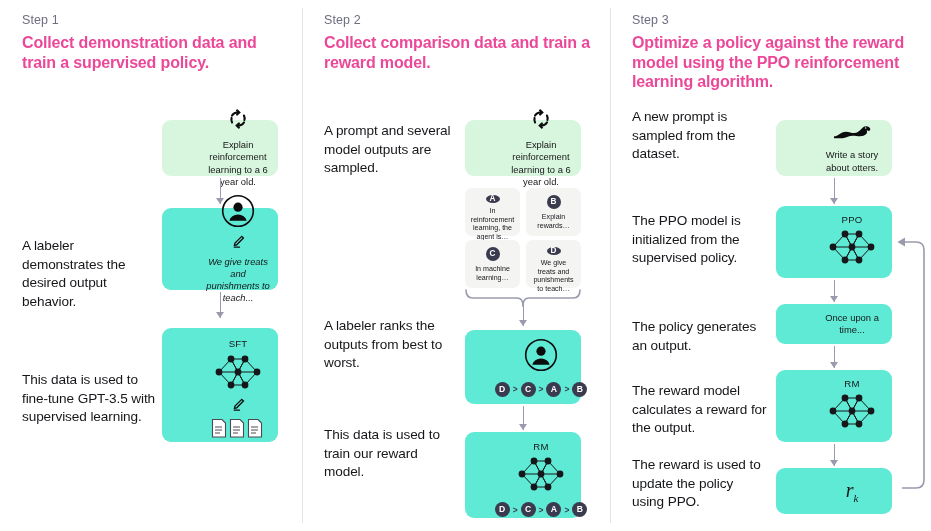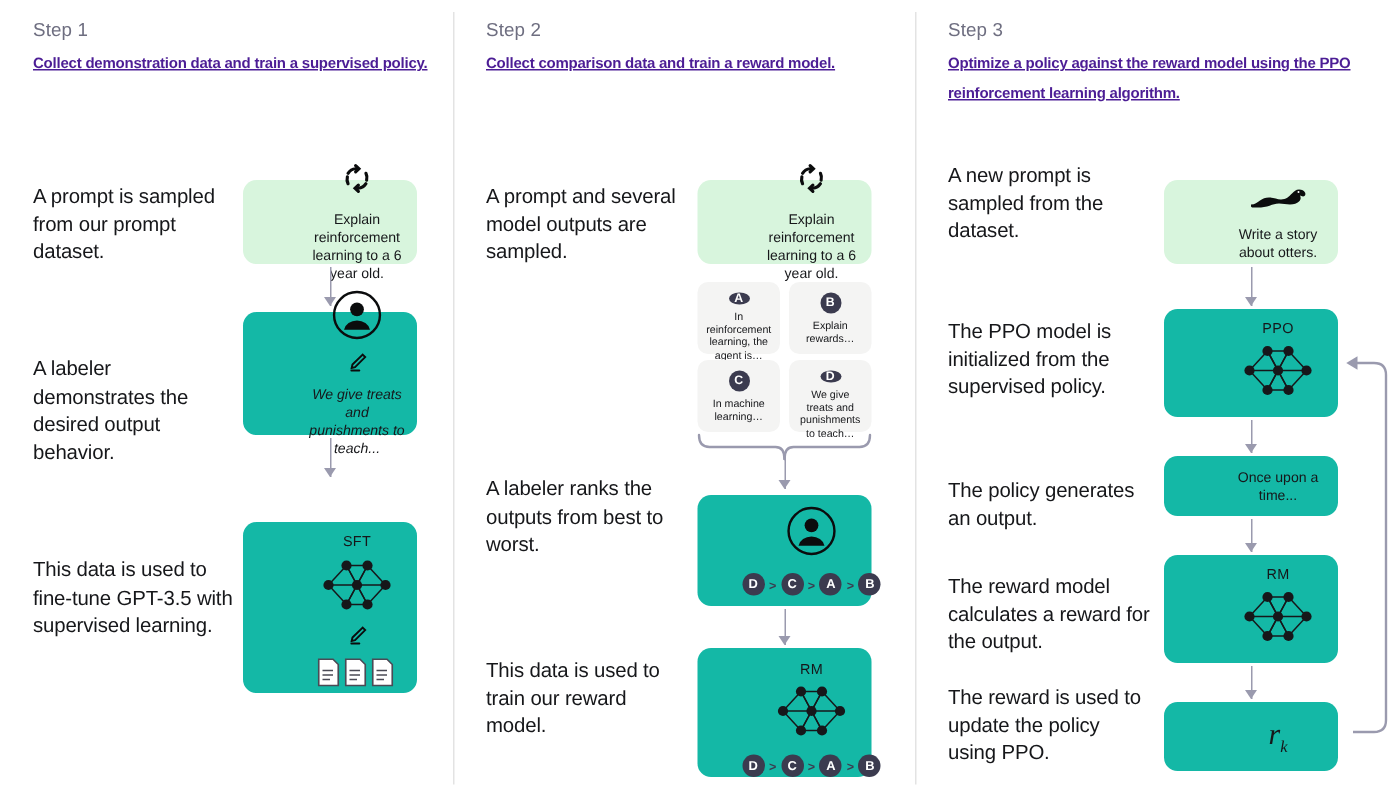--- a/index.html
+++ b/index.html
@@ -25,40 +25,40 @@
   #div1{left:302px;}
   #div2{left:610px;}
 
   
   .step-label{
     position:absolute;left:22px;top:13px;
     font-size:12.5px;color:#6e6e80;letter-spacing:.1px;
   }
   .step-title{
     position:absolute;left:22px;top:33px;
-    font-size:10px;font-weight:bold;line-height:19.5px;
-    color:#4c1d95;letter-spacing:-.15px;width:272px;text-decoration:underline;
+    font-size:16px;font-weight:bold;line-height:19.5px;
+    color:#ec4899;letter-spacing:-.15px;width:272px;
   }
 
   
   .note{
     position:absolute;left:22px;
     font-size:13.6px;line-height:18.6px;color:#16171a;
     letter-spacing:-.1px;width:135px;
   }
 
   
   .card{
     position:absolute;
     border-radius:9px;
     box-sizing:border-box;
     display:flex;flex-direction:column;
     align-items:center;justify-content:center;padding-left:36px;
   }
-  .card.grey{background:#14b8a6;}
+  .card.grey{background:#5eead4;}
   .card.green{background:#d8f5dd;}
 
   .card-text{
     font-size:9.4px;line-height:12.2px;color:#16171a;
     text-align:center;padding:0 7px;
   }
   .card-title{
     font-size:9.6px;color:#16171a;letter-spacing:.2px;
   }
 
@@ -117,21 +117,20 @@
 
 <div class="board">
 
   <div class="divider" id="div1"></div>
   <div class="divider" id="div2"></div>
 
   <div class="col" id="col1">
     <div class="step-label">Step 1</div>
     <div class="step-title">Collect demonstration data and train a supervised policy.</div>
 
-    <div class="note" style="top:122px;">A prompt is sampled from our prompt dataset.</div>
     <div class="note" style="top:237px;">A labeler demonstrates the desired output behavior.</div>
     <div class="note" style="top:371px;">This data is used to fine-tune GPT-3.5 with supervised learning.</div>
 
     <div class="card green" style="left:162px;top:120px;width:116px;height:56px;">
       <span class="icon">
         <svg width="22" height="22" viewBox="0 0 24 24" fill="none" stroke="#0b0c0d" stroke-width="2.3" stroke-linecap="round">
           <path d="M5.5 8.2 A7.2 7.2 0 0 1 11 4.9"></path>
           <path d="M18.5 8.2 A7.2 7.2 0 0 1 19 13.2"></path>
           <path d="M18.5 15.8 A7.2 7.2 0 0 1 13 19.1"></path>
           <path d="M5.5 15.8 A7.2 7.2 0 0 1 5 10.8"></path>
@@ -162,21 +161,21 @@
         </svg>
       </span>
       <div class="card-text" style="margin-top:3px;font-style:italic;">We give treats and punishments to teach...</div>
     </div>
 
     <div class="arrow" style="left:215px;top:292px;width:11px;height:26px;">
       <span class="shaft"></span>
         <span class="head"></span>
     </div>
 
-    <div class="card grey" style="left:162px;top:348px;width:116px;height:114px;justify-content:center;padding-top:10px;">
+    <div class="card grey" style="left:162px;top:328px;width:116px;height:114px;justify-content:flex-start;padding-top:10px;">
       <div class="card-title">SFT</div>
       <span class="icon" style="margin-top:3px;">
         <svg width="56" height="40" viewBox="0 0 56 40">
           <g stroke="#16171a" stroke-width="1">
             <line x1="9" y1="20" x2="21" y2="7"></line>
               <line x1="9" y1="20" x2="21" y2="33"></line>
             <line x1="9" y1="20" x2="28" y2="20"></line>
             <line x1="21" y1="7" x2="35" y2="7"></line>
               <line x1="21" y1="7" x2="28" y2="20"></line>
             <line x1="21" y1="7" x2="35" y2="33"></line>
@@ -228,21 +227,21 @@
       </span>
     </div>
   </div>
 
   <div class="col" id="col2">
     <div class="step-label">Step 2</div>
     <div class="step-title">Collect comparison data and train a reward model.</div>
 
     <div class="note" style="top:122px;">A prompt and several model outputs are sampled.</div>
     <div class="note" style="top:317px;">A labeler ranks the outputs from best to worst.</div>
-    <div class="note" style="top:438px;">This data is used to train our reward model.</div>
+    <div class="note" style="top:426px;">This data is used to train our reward model.</div>
 
     <div class="card green" style="left:163px;top:120px;width:116px;height:56px;">
       <span class="icon">
         <svg width="22" height="22" viewBox="0 0 24 24" fill="none" stroke="#0b0c0d" stroke-width="2.3" stroke-linecap="round">
           <path d="M5.5 8.2 A7.2 7.2 0 0 1 11 4.9"></path>
           <path d="M18.5 8.2 A7.2 7.2 0 0 1 19 13.2"></path>
           <path d="M18.5 15.8 A7.2 7.2 0 0 1 13 19.1"></path>
           <path d="M5.5 15.8 A7.2 7.2 0 0 1 5 10.8"></path>
           <path d="M11 2.6 L13.4 4.9 L11 7.2"></path>
           <path d="M13 21.4 L10.6 19.1 L13 16.8"></path>

